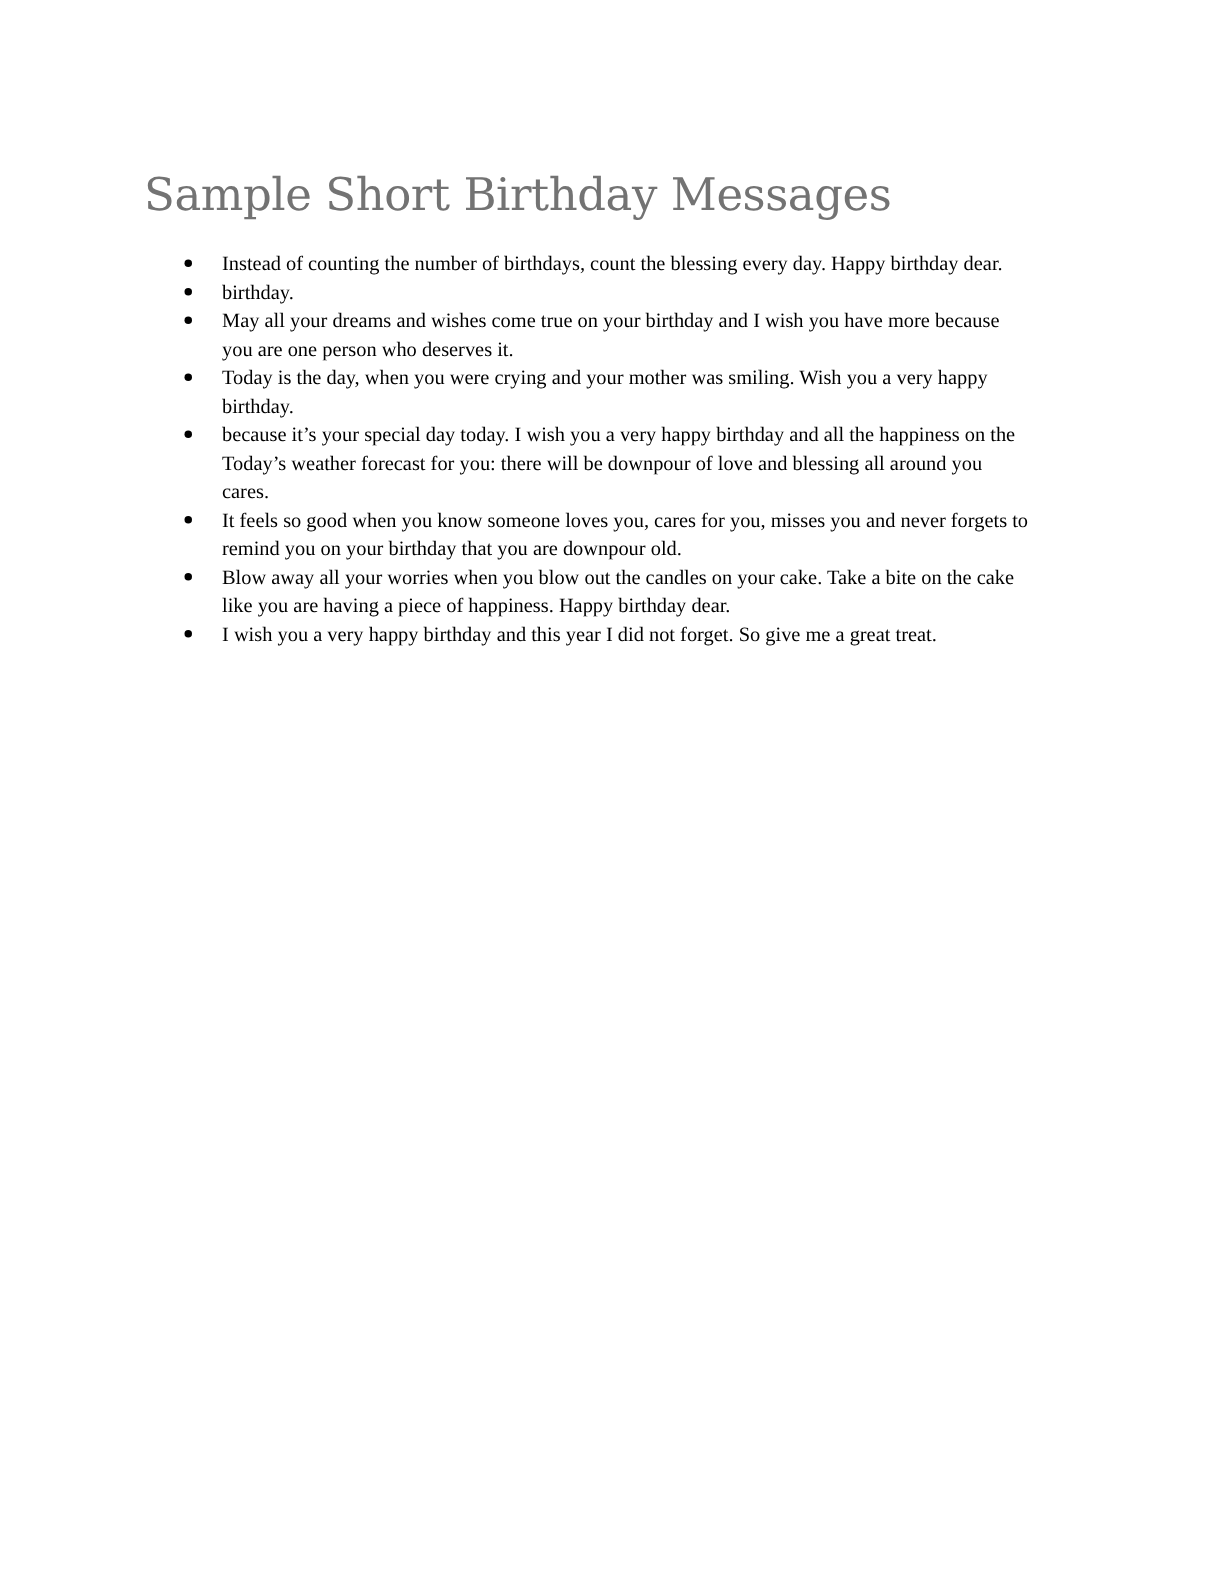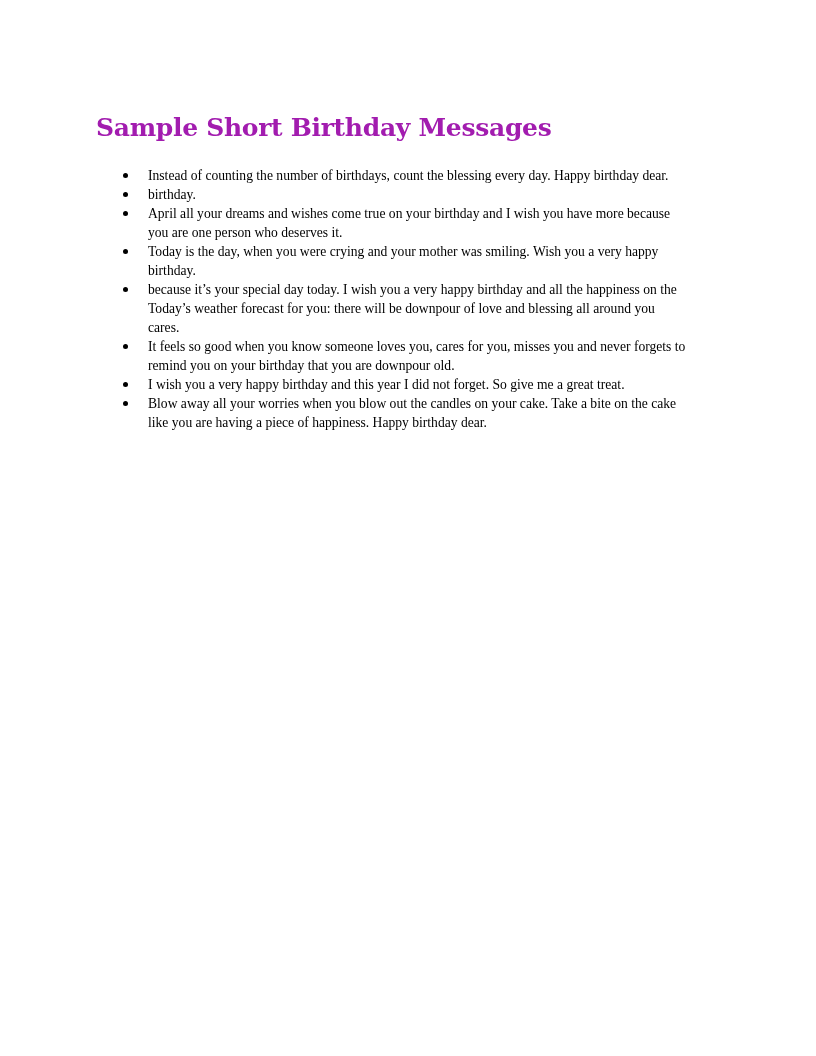--- a/index.html
+++ b/index.html
@@ -1,21 +1,21 @@
 <!DOCTYPE html>
 <html><head>
 <meta charset="utf-8">
 <style>
   html, body { margin: 0; padding: 0; background: #ffffff; }
   body { width: 816px; height: 1056px; position: relative; overflow: hidden; }
   .page { position: absolute; left: 0; top: 0; width: 816px; height: 1056px; background: #fff; }
   .title {
     position: absolute; left: 96px; top: 113px;
-    font-family: "DejaVu Serif", serif; font-weight: bold;
-    font-size: 25px; color: #a21caf; margin: 0; white-space: nowrap;
+    font-family: "DejaVu Serif", serif; font-weight: normal;
+    font-size: 30px; color: #737373; margin: 0; white-space: nowrap;
     letter-spacing: -0.3px;
   }
   .list { position: absolute; left: 0; top: 162px; margin: 4px; padding: 0; list-style: none; }
   .item { position: relative; margin: 0; padding: 0; }
   .bullet {
     position: absolute; left: 119px; top: 7px;
     width: 5px; height: 5px; border-radius: 50%; background: #000;
   }
   .line {
     display: block; position: relative; left: 144px;
@@ -32,42 +32,42 @@
       <li class="item">
         <span class="bullet"></span>
         <span class="line">Instead of counting the number of birthdays, count the blessing every day. Happy birthday dear.</span>
       </li>
       <li class="item">
         <span class="bullet"></span>
         <span class="line">birthday.</span>
       </li>
       <li class="item">
         <span class="bullet"></span>
-        <span class="line">April all your dreams and wishes come true on your birthday and I wish you have more because</span>
+        <span class="line">May all your dreams and wishes come true on your birthday and I wish you have more because</span>
         <span class="line">you are one person who deserves it.</span>
       </li>
       <li class="item">
         <span class="bullet"></span>
         <span class="line">Today is the day, when you were crying and your mother was smiling. Wish you a very happy</span>
         <span class="line">birthday.</span>
       </li>
       <li class="item">
         <span class="bullet"></span>
         <span class="line">because it’s your special day today. I wish you a very happy birthday and all the happiness on the</span>
         <span class="line">Today’s weather forecast for you: there will be downpour of love and blessing all around you</span>
         <span class="line">cares.</span>
       </li>
       <li class="item">
         <span class="bullet"></span>
         <span class="line">It feels so good when you know someone loves you, cares for you, misses you and never forgets to</span>
         <span class="line">remind you on your birthday that you are downpour old.</span>
       </li>
       <li class="item">
         <span class="bullet"></span>
-        <span class="line">I wish you a very happy birthday and this year I did not forget. So give me a great treat.</span>
+        <span class="line">Blow away all your worries when you blow out the candles on your cake. Take a bite on the cake</span>
+        <span class="line">like you are having a piece of happiness. Happy birthday dear.</span>
       </li>
       <li class="item">
         <span class="bullet"></span>
-        <span class="line">Blow away all your worries when you blow out the candles on your cake. Take a bite on the cake</span>
-        <span class="line">like you are having a piece of happiness. Happy birthday dear.</span>
+        <span class="line">I wish you a very happy birthday and this year I did not forget. So give me a great treat.</span>
       </li>
     </ul>
 </div>
 
 </body></html>

